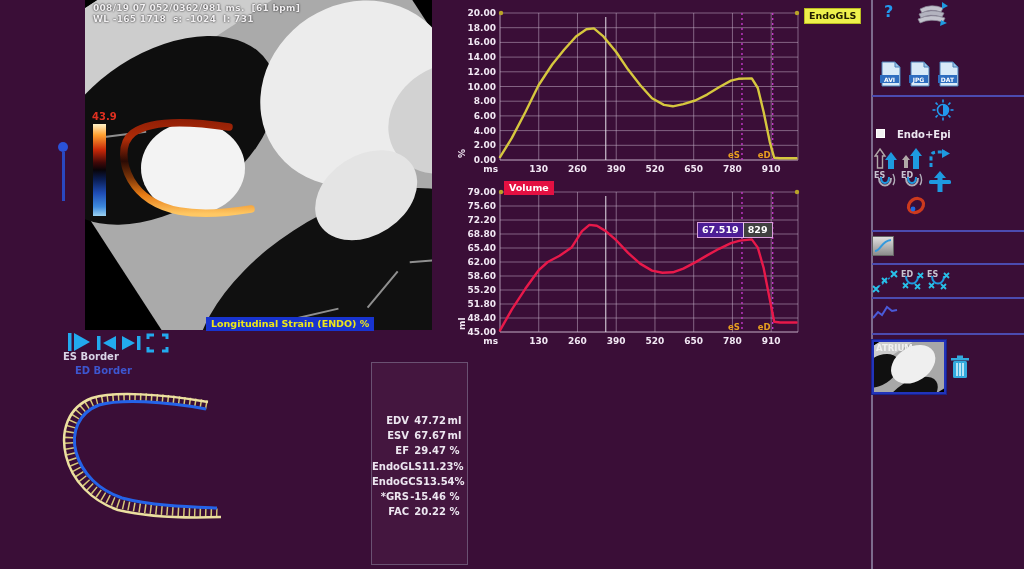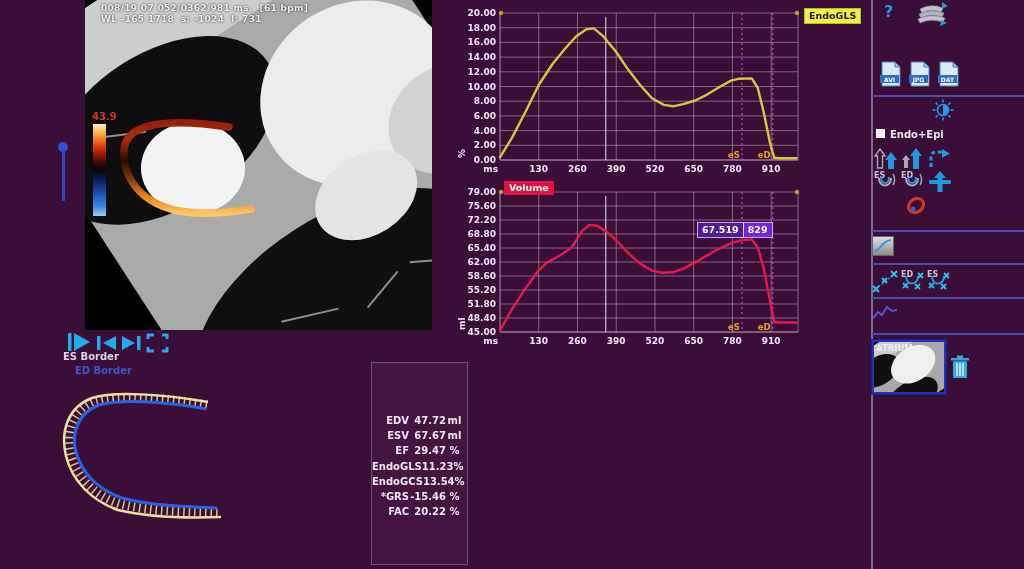--- a/index.html
+++ b/index.html
@@ -7,21 +7,21 @@
   #app {
     position:relative; width:1024px; height:569px; overflow:hidden;
     background:#3a0e37;
     font-family:"DejaVu Sans", sans-serif;
     -webkit-font-smoothing:antialiased;
   }
   .abs { position:absolute; }
 
   
   #viewer-wrap { left:85px; top:0; width:347px; height:330px; background:#000; }
-  .overlay-text { position:absolute; left:16px; color:#f2f0f2; font-size:9px; font-weight:bold; letter-spacing:.3px; white-space:pre; text-shadow:0 0 2px #000; }
+  .overlay-text { position:absolute; left:8px; color:#f2f0f2; font-size:9px; font-weight:bold; letter-spacing:.3px; white-space:pre; text-shadow:0 0 2px #000; }
   #strain-label { left:206px; top:317px; background:#1834d0; color:#f0e818; font-size:9.5px; font-weight:bold; padding:1px 5px 2px; }
 
   
   #frame-slider-dot { left:58px; top:142px; width:10px; height:10px; border-radius:50%; background:#2a52d8; }
   #frame-slider-track { left:62px; top:152px; width:2.5px; height:49px; background:#2a48c0; }
 
   
   #es-border-label { left:63px; top:351px; color:#d9d5e6; font-size:10px; font-weight:bold; }
   #ed-border-label { left:63px; top:365px; color:#3d56cf; font-size:10px; font-weight:bold;margin-left:12px; }
 
@@ -35,28 +35,28 @@
   
   .chart-svg { position:absolute; left:455px; }
   #chart-endogls { top:0; }
   #chart-volume  { top:178px; }
   .tick { fill:#f2e8f4; font-size:9px; font-weight:bold; font-family:"DejaVu Sans", sans-serif; }
   .marker { fill:#e8a020; font-size:8.5px; font-weight:bold; font-family:"DejaVu Sans", sans-serif; }
   #endogls-badge { left:804px; top:8px; background:#eef04c; color:#201c00; font-size:9.5px; font-weight:bold; padding:1px 4px 2px; border:1px solid #b8ba20; }
   #volume-badge  { left:504px; top:181px; background:#e41042; color:#fff; font-size:9.5px; font-weight:bold; padding:1px 5px 2px; }
   #volume-tooltip { left:697px; top:222px; display:flex; font-size:9.5px; font-weight:bold; color:#fff; }
   #volume-tooltip .tt-val  { background:#4c1d95; padding:1px 4px 2px; border:1px solid #d8a0dc; border-right:none; }
-  #volume-tooltip .tt-time { background:#6d28d9; padding:1px 4px 2px; border:1px solid #d8a0dc; border-left:1px solid #e8d0ea; }
+  #volume-tooltip .tt-time { background:#404040; padding:1px 4px 2px; border:1px solid #d8a0dc; border-left:1px solid #e8d0ea; }
 
   
   #sidebar-vline { left:871px; top:0; width:1.5px; height:569px; background:#7d6b8d; }
   .hdiv { left:872px; width:152px; height:2px; background:#4b4bb0; }
   #help-icon { left:884px; top:2px; color:#2299ee; font-size:16px; font-weight:bold; }
   .icon { position:absolute; }
-  #endo-epi-row { left:876px; top:129px; display:flex; gap:5px; }
+  #endo-epi-row { left:876px; top:129px; display:flex; gap:12px; }
   #endo-epi-box { width:9px; height:9px; background:#f2f2f2; border:1px solid #fff; }
   #endo-epi-label { color:#ece6f0; font-size:10px; font-weight:bold; }
 
   
   #atrium-thumb { left:872px; top:340px; width:74px; height:54px; border:2px solid #2233bb; outline:1px solid #1a2288; background:#a16207; }
   #atrium-label { position:absolute; left:2px; top:1px; color:#f0f0f0; font-size:8.5px; font-weight:bold; z-index:2; }
 </style>
 </head>
 <body>
 
@@ -98,20 +98,21 @@
         <ellipse cx="250" cy="240" rx="55" ry="40" fill="#e4e4e4"></ellipse>
       </g>
       <ellipse cx="108" cy="168" rx="52" ry="46" fill="#f3f3f3"></ellipse>
       <path d="M144,127 C104,121 66,120 48,133 C35,143 37,164 46,180 C56,197 74,207 94,211 C116,215 142,213 166,209" fill="none" stroke="url(#strainGrad)" stroke-width="7.5" stroke-linecap="round"></path>
       <rect x="8" y="124" width="13" height="92" fill="url(#cbGrad)"></rect>
       <text x="7" y="120" fill="#e03020" font-size="10" font-weight="bold" font-family="DejaVu Sans, sans-serif">43.9</text>
     </svg>
     <div class="overlay-text" style="top:3px">008/19 07 052/0362/981 ms.  [61 bpm]</div>
     <div class="overlay-text" style="top:14px">WL -165 1718  s: -1024  I: 731</div>
   </div>
+  <div class="abs" id="strain-label">Longitudinal Strain (ENDO) %</div>
 
   <div class="abs" id="frame-slider-dot"></div>
   <div class="abs" id="frame-slider-track"></div>
 
   <svg class="abs" style="left:65px; top:330px" width="105" height="24" viewBox="0 0 105 24">
     <g>
       <rect x="3" y="3" width="3.5" height="18" fill="#22aaee"></rect>
       <path d="M9,3 L9,21 L25,12 Z" fill="#22aaee"></path>
     </g>
     <g>

